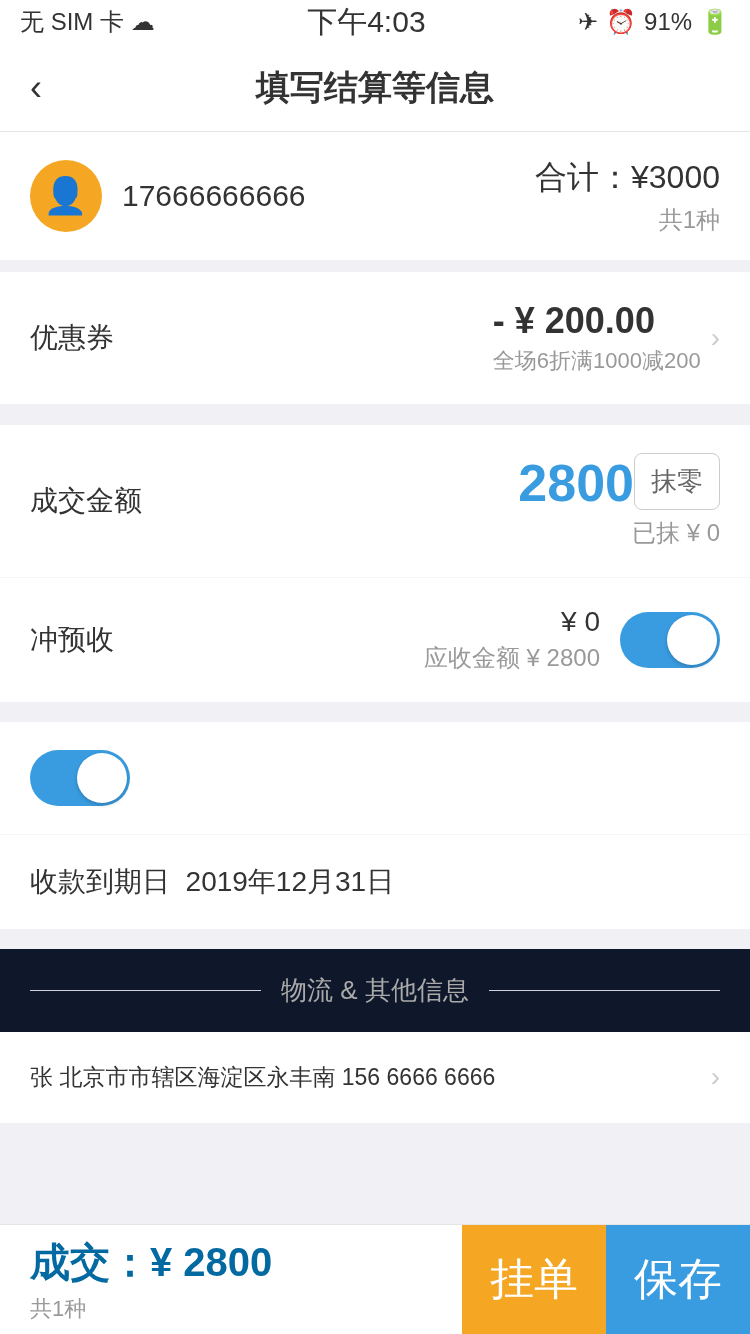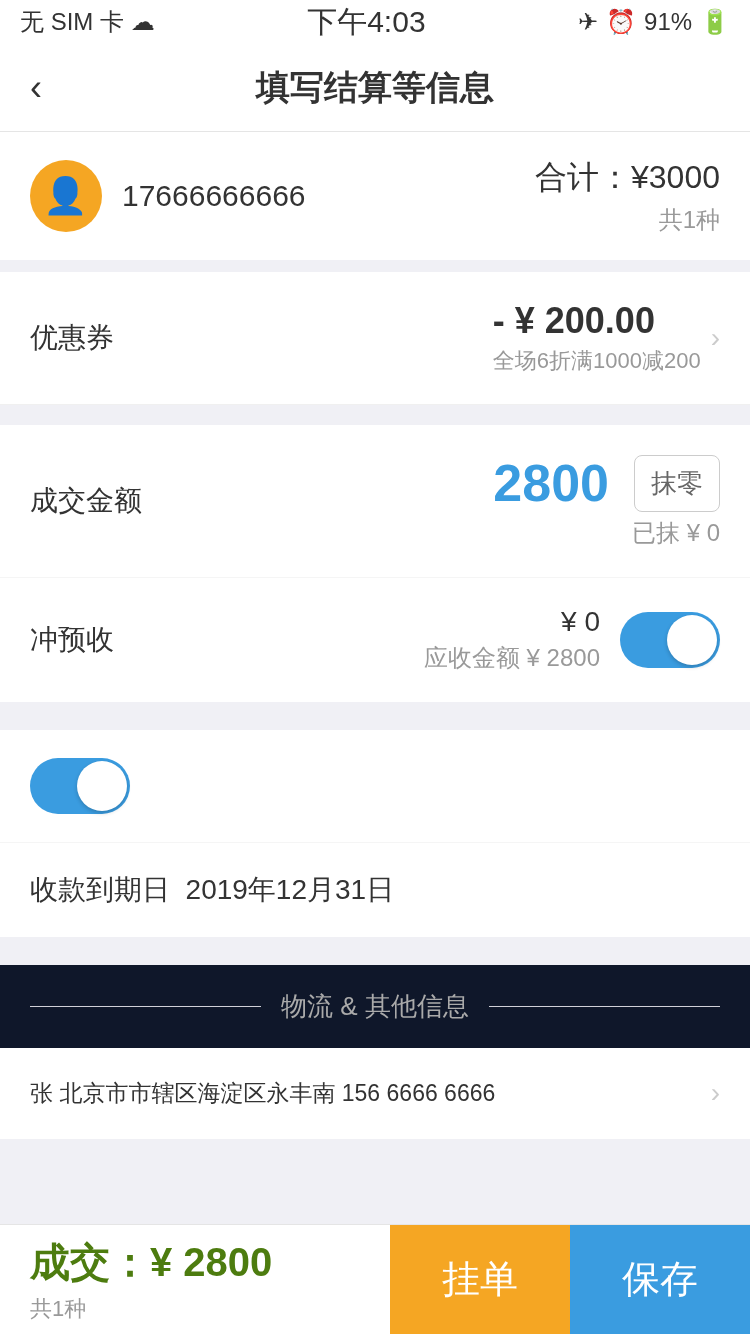--- a/index.html
+++ b/index.html
@@ -93,32 +93,32 @@
     .coupon-amount { font-size: 36px; font-weight: 600; color: #333; }
     .coupon-desc { font-size: 22px; color: #999; margin-top: 4px; text-align: right; }
     .chevron-right { font-size: 28px; color: #ccc; }
 
     
     .section-divider { height: 20px; background: #f0f0f5; }
 
     
     .form-section {
       background: #fff;
-      margin-bottom: 8px;
+      margin-bottom: 0;
     }
     .form-row {
       padding: 28px 30px;
       display: flex;
       align-items: center;
       justify-content: space-between;
       border-bottom: 1px solid #f5f5f5;
     }
     .form-row:last-child { border-bottom: none; }
     .form-label { font-size: 28px; color: #333; }
-    .form-value { display: flex; align-items: center; gap: 25px; }
+    .form-value { display: flex; align-items: flex-start; gap: 0; }
 
     
     .deal-amount {
       font-size: 52px;
       font-weight: 600;
       color: #3a9ce0;
     }
     .round-btn {
       border: 1px solid #ccc;
       border-radius: 8px;
@@ -196,29 +196,29 @@
       display: flex;
       align-items: center;
       background: #fff;
       border-top: 1px solid #e5e5e5;
     }
     .footer-summary {
       flex: 1;
       padding: 0 30px;
     }
     .footer-deal { font-size: 26px; color: #666; }
-    .footer-deal span { font-size: 40px; font-weight: 600; color: #4d7c0f; }
+    .footer-deal span { font-size: 40px; font-weight: 600; color: #0369a1; }
     .footer-count { font-size: 22px; color: #999; margin-top: 4px; }
     .footer-btn {
       height: 110px;
-      width: 180px;
+      width: 144px;
       display: flex;
       align-items: center;
       justify-content: center;
-      font-size: 38px;
+      font-size: 44px;
       font-weight: 500;
       color: #fff;
       cursor: pointer;
     }
     .btn-hold { background: #f5a623; }
     .btn-save { background: #3a9ce0; }
   </style>
 </head>
 <body>
 

